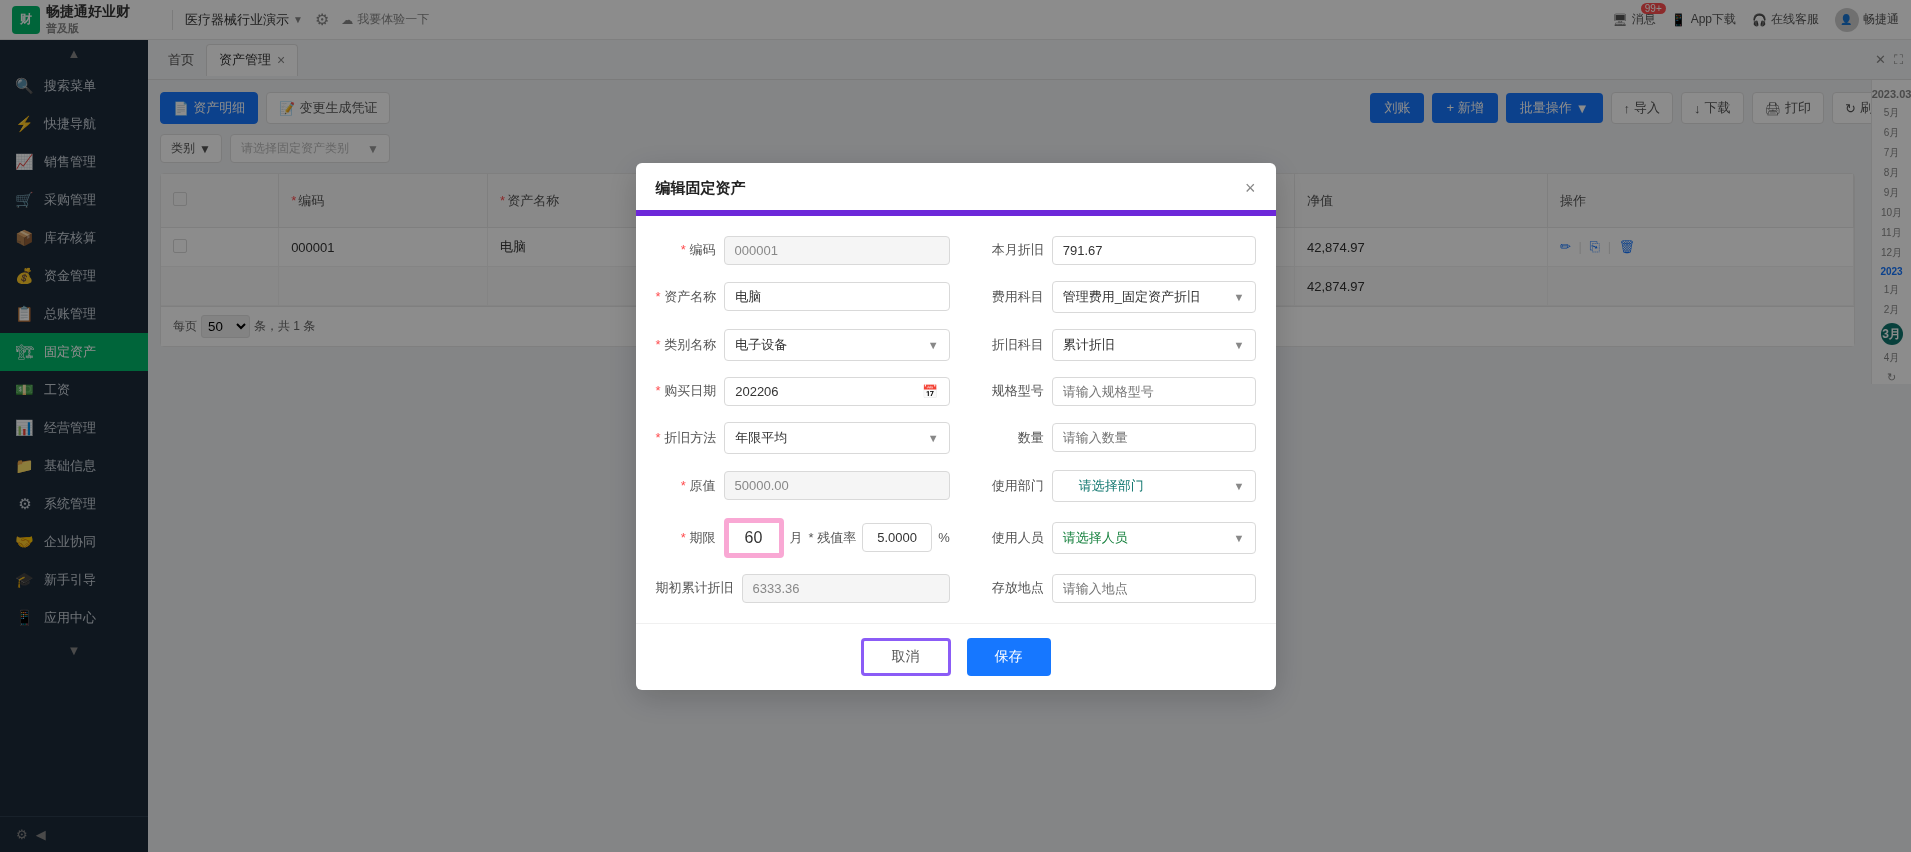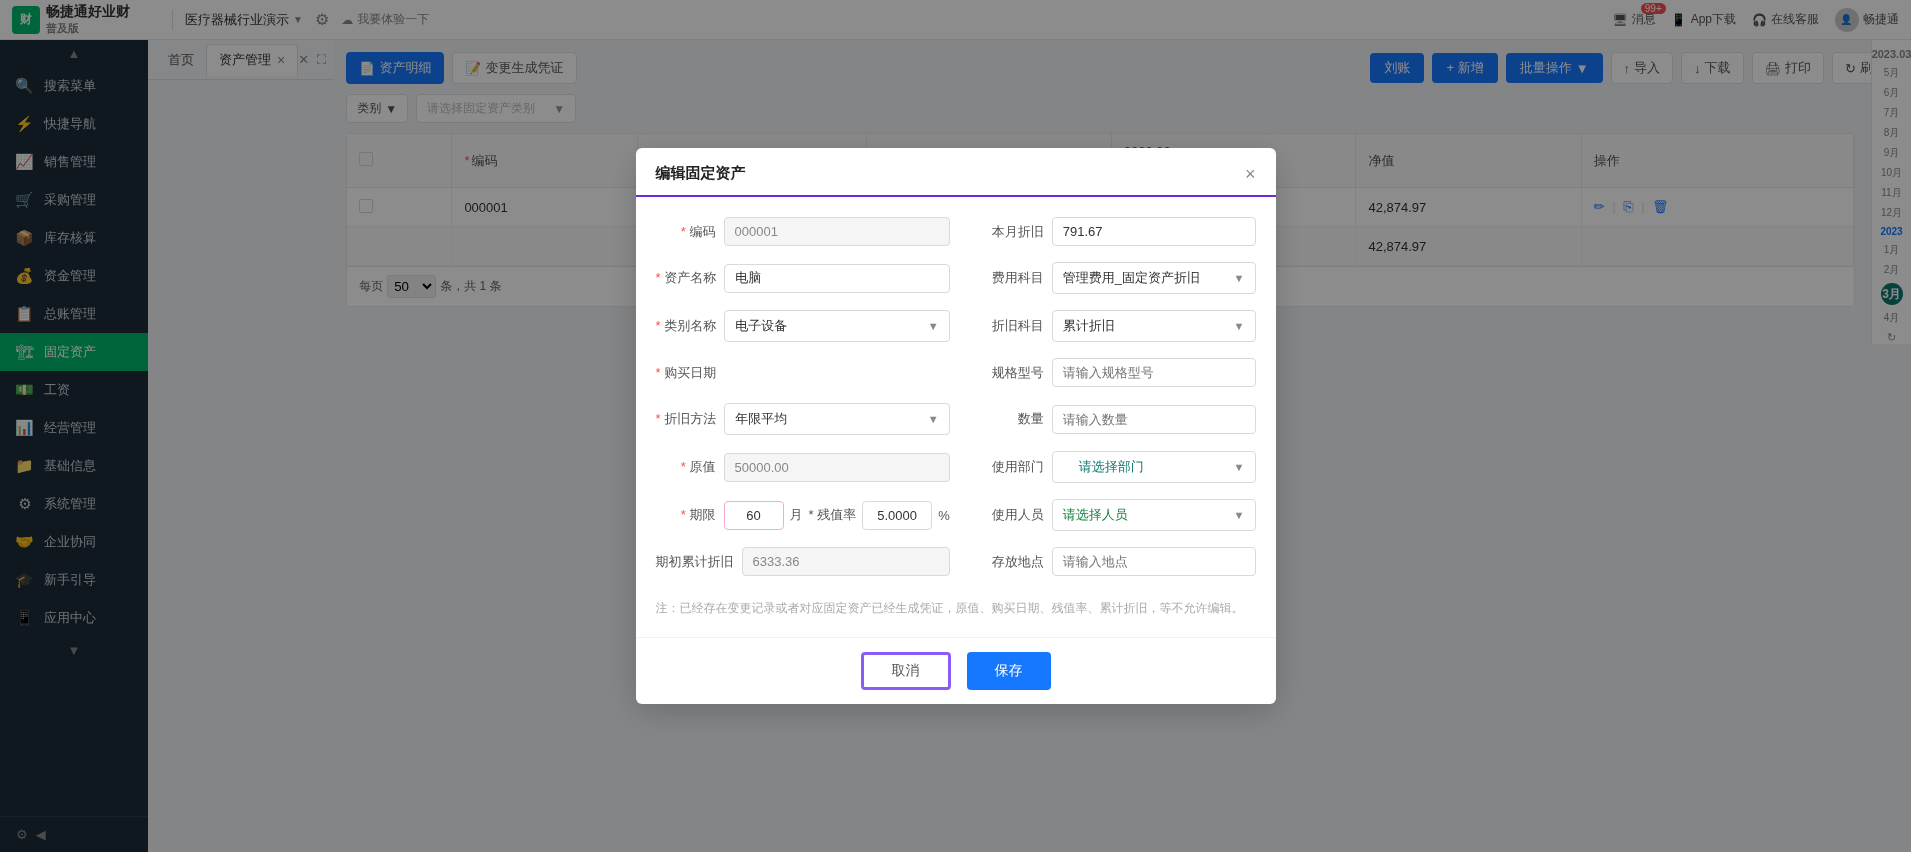--- a/index.html
+++ b/index.html
@@ -3,21 +3,21 @@
   <meta charset="utf-8">
   <style>
     * { box-sizing: border-box; margin: 0; padding: 0; }
     body { font-family: 'Microsoft YaHei', Arial, sans-serif; font-size: 13px; background: #f0f2f5; color: #333; overflow: hidden; }
 
     
     .app-container { display: flex; flex-direction: column; height: 852px; width: 1911px; }
     .top-bar { display: flex; align-items: center; height: 40px; background: #fff; border-bottom: 1px solid #e8e8e8; padding: 0 12px; gap: 12px; flex-shrink: 0; }
     .main-area { display: flex; flex: 1; overflow: hidden; }
     .sidebar { width: 148px; background: #1d2b3a; flex-shrink: 0; display: flex; flex-direction: column; color: #c8d0d8; overflow-y: auto; }
-    .content-area { flex: 1; display: flex; overflow: hidden; }
+    .content-area { flex: 1; display: flex; flex-direction: column; overflow: hidden; }
     .tab-bar { display: flex; align-items: center; height: 40px; background: #f5f6f7; border-bottom: 1px solid #e0e0e0; padding: 0 8px; flex-shrink: 0; }
     .main-content { flex: 1; background: #f0f2f5; overflow: auto; position: relative; }
 
     
     .top-logo { display: flex; align-items: center; gap: 6px; font-size: 14px; font-weight: bold; color: #333; min-width: 148px; }
     .top-logo-icon { width: 28px; height: 28px; background: #00b96b; border-radius: 4px; display: flex; align-items: center; justify-content: center; color: #fff; font-size: 12px; font-weight: bold; }
     .top-version { font-size: 11px; color: #888; }
     .top-divider { width: 1px; height: 20px; background: #e0e0e0; }
     .top-company { display: flex; align-items: center; gap: 4px; font-size: 13px; color: #333; cursor: pointer; }
     .top-company-arrow { color: #888; font-size: 10px; }
@@ -67,35 +67,35 @@
     
     .mini-calendar { position: absolute; right: 0; top: 0; width: 40px; background: #fff; border-left: 1px solid #e8e8e8; display: flex; flex-direction: column; align-items: center; padding-top: 8px; font-size: 11px; color: #555; gap: 6px; }
     .cal-month { font-size: 10px; color: #888; }
     .cal-today { background: #0f766e; color: #fff; border-radius: 50%; width: 22px; height: 22px; display: flex; align-items: center; justify-content: center; font-size: 12px; font-weight: bold; }
 
     
     .overlay { position: fixed; top: 0; left: 0; width: 100%; height: 100%; background: rgba(0,0,0,0.45); z-index: 1000; display: flex; align-items: center; justify-content: center; }
 
     
     .modal { background: #fff; border-radius: 6px; box-shadow: 0 8px 32px rgba(0,0,0,0.18); width: 640px; max-width: 96vw; }
-    .modal-header { display: flex; align-items: center; justify-content: space-between; padding: 16px 20px 12px; border-bottom: 2px solid #6d28d9; }
+    .modal-header { display: flex; align-items: center; justify-content: space-between; padding: 16px 20px 12px; border-bottom: 6px solid #6d28d9; }
     .modal-title { font-size: 15px; font-weight: 600; color: #222; }
     .modal-close { font-size: 18px; color: #888; cursor: pointer; line-height: 1; }
     .modal-body { padding: 20px; display: grid; grid-template-columns: 1fr 1fr; gap: 16px 24px; }
     .modal-footer { padding: 14px 20px; border-top: 1px solid #f0f0f0; display: flex; justify-content: center; gap: 16px; }
     .form-row { display: flex; align-items: center; gap: 8px; }
     .form-label { font-size: 13px; color: #555; white-space: nowrap; min-width: 60px; text-align: right; }
     .form-required { color: #ff4d4f; }
     .form-input { flex: 1; padding: 6px 10px; border: 1px solid #d9d9d9; border-radius: 4px; font-size: 13px; color: #333; outline: none; background: #fff; }
     .form-input.readonly { background: #f5f5f5; color: #888; }
     .form-select { flex: 1; padding: 6px 10px; border: 1px solid #d9d9d9; border-radius: 4px; font-size: 13px; color: #333; background: #fff; display: flex; align-items: center; justify-content: space-between; cursor: pointer; }
     .form-select-arrow { color: #888; font-size: 11px; }
     .form-date { flex: 1; padding: 6px 10px; border: 1px solid #d9d9d9; border-radius: 4px; font-size: 13px; color: #333; background: #fff; display: flex; align-items: center; justify-content: space-between; cursor: pointer; }
     .period-row { display: flex; align-items: center; gap: 6px; }
-    .period-input { width: 60px; padding: 6px 16px; border: 1px solid #f9a8d4; border-radius: 4px; font-size: 13px; color: #333; text-align: center; }
+    .period-input { width: 60px; padding: 6px 16px; border: 5px solid #f9a8d4; border-radius: 4px; font-size: 16px; color: #333; text-align: center; }
     .period-unit { color: #555; font-size: 13px; }
     .period-rate-label { color: #555; font-size: 13px; white-space: nowrap; }
     .period-rate { width: 70px; padding: 6px 8px; border: 1px solid #d9d9d9; border-radius: 4px; font-size: 13px; color: #333; text-align: center; }
     .period-pct { color: #555; font-size: 13px; }
     .note-row { grid-column: 1 / -1; font-size: 12px; color: #aaa; padding-top: 8px; }
     .btn-cancel { padding: 7px 28px; background: #fff; border: 3px solid #8b5cf6; border-radius: 4px; font-size: 14px; color: #555; cursor: pointer; }
     .btn-save { padding: 7px 28px; background: #1677ff; border: none; border-radius: 4px; font-size: 14px; color: #fff; cursor: pointer; }
     .checkbox { width: 14px; height: 14px; border: 1px solid #d9d9d9; border-radius: 2px; display: inline-block; }
 
     .date-icon { color: #888; }
@@ -411,20 +411,24 @@
           <span>累计折旧</span>
           <span class="form-select-arrow">▼</span>
         </div>
       </div>
 
       <div class="form-row">
         <span class="form-label">
           <span class="form-required">*</span>
           <span>购买日期</span>
         </span>
+        <div class="form-date">
+          <span>202206</span>
+          <span class="date-icon">📅</span>
+        </div>
       </div>
 
       <div class="form-row">
         <span class="form-label" style="min-width:70px;">规格型号</span>
         <input class="form-input" type="text" placeholder="请输入规格型号" style="">
       </div>
 
       <div class="form-row">
         <span class="form-label">
           <span class="form-required">*</span>
@@ -482,22 +486,19 @@
       <div class="form-row">
         <span class="form-label" style="min-width:72px;">期初累计折旧</span>
         <input class="form-input readonly" type="text" value="6333.36" readonly="" style="">
       </div>
 
       <div class="form-row">
         <span class="form-label" style="min-width:70px;">存放地点</span>
         <input class="form-input" type="text" placeholder="请输入地点" style="">
       </div>
 
-      <div class="note-row">
-        <span>注：已经存在变更记录或者对应固定资产已经生成凭证，原值、购买日期、残值率、累计折旧，等不允许编辑。</span>
-      </div>
     </div>
     <div class="modal-footer">
       <button class="btn-cancel">取消</button>
       <button class="btn-save">保存</button>
     </div>
   </div>
 </div>
 
 </body></html>

